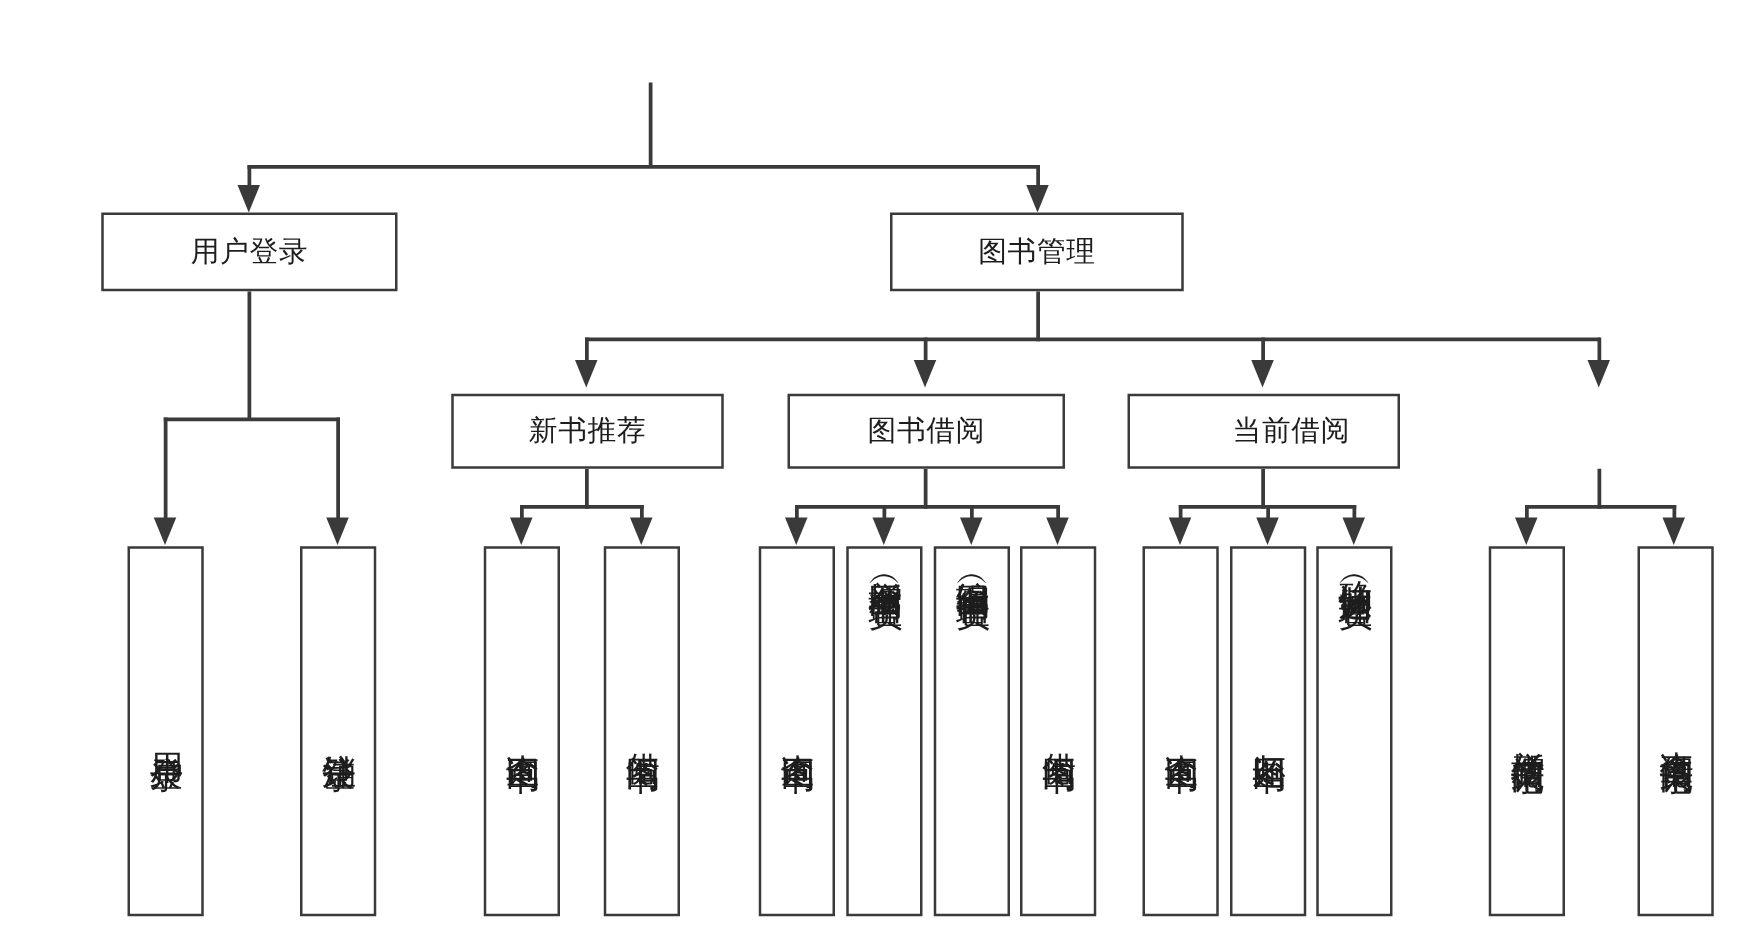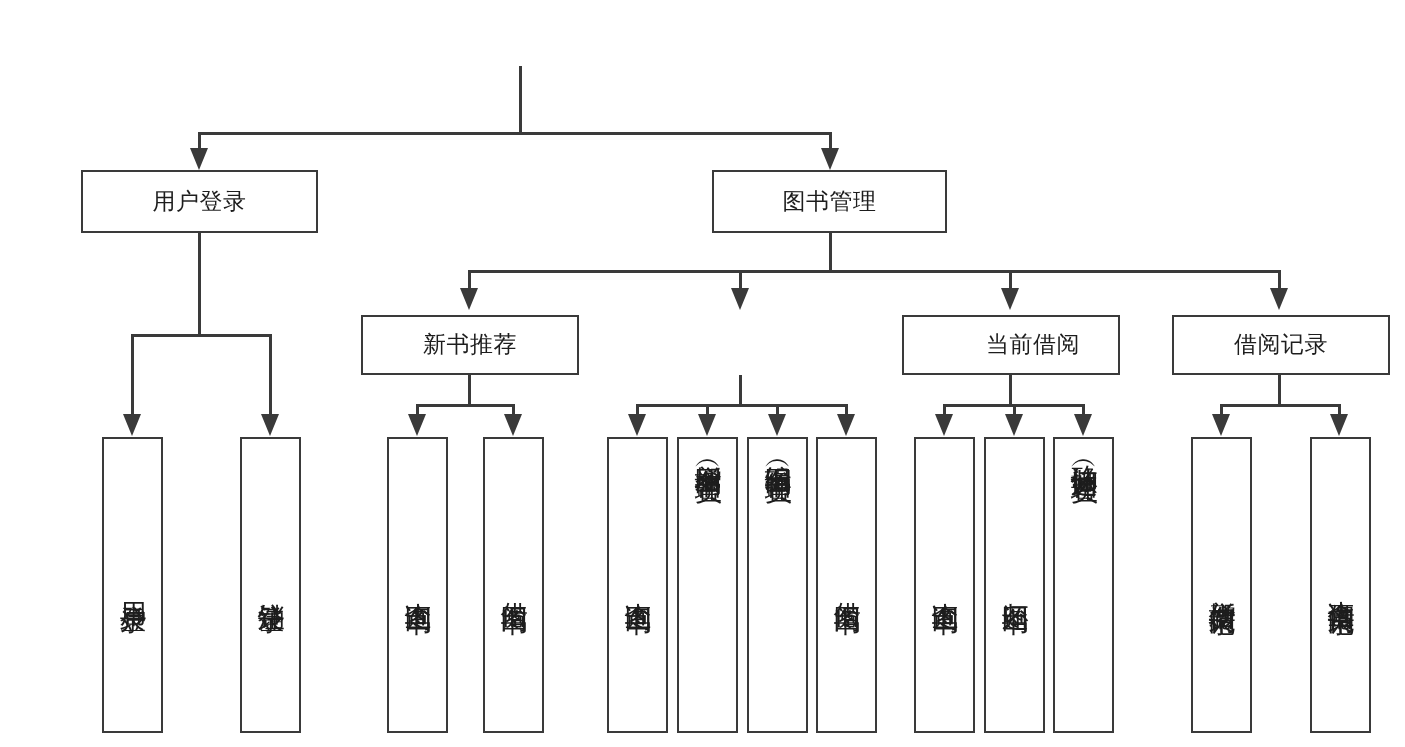--- a/index.html
+++ b/index.html
@@ -157,26 +157,26 @@
   <div class="node horiz" style="left:81px; top:170px; width:237px; height:63px;">
     <span class="label">用户登录</span>
   </div>
   <div class="node horiz" style="left:712px; top:170px; width:235px; height:63px;">
     <span class="label">图书管理</span>
   </div>
 
   <div class="node horiz" style="left:361px; top:315px; width:218px; height:60px;">
     <span class="label">新书推荐</span>
   </div>
+  <div class="node horiz" style="left:630px; top:315px; width:222px; height:60px;">
+    <span class="label">图书借阅</span>
+  </div>
   <div class="node horiz" style="left:902px; top:315px; width:218px; height:60px;padding-left:44px;">
     <span class="label">当前借阅</span>
   </div>
-  <div class="node horiz" style="left:1172px; top:315px; width:218px; height:60px;">
-    <span class="label">借阅记录</span>
-  </div>
 
   <div class="node vert center" style="left:102px; top:437px; width:61px; height:296px;">
     <span class="label">用户登录</span>
   </div>
   <div class="node vert center" style="left:240px; top:437px; width:61px; height:296px;">
     <span class="label">注销登录</span>
   </div>
 
   <div class="node vert center" style="left:387px; top:437px; width:61px; height:296px;">
     <span class="label">查询图书</span>

